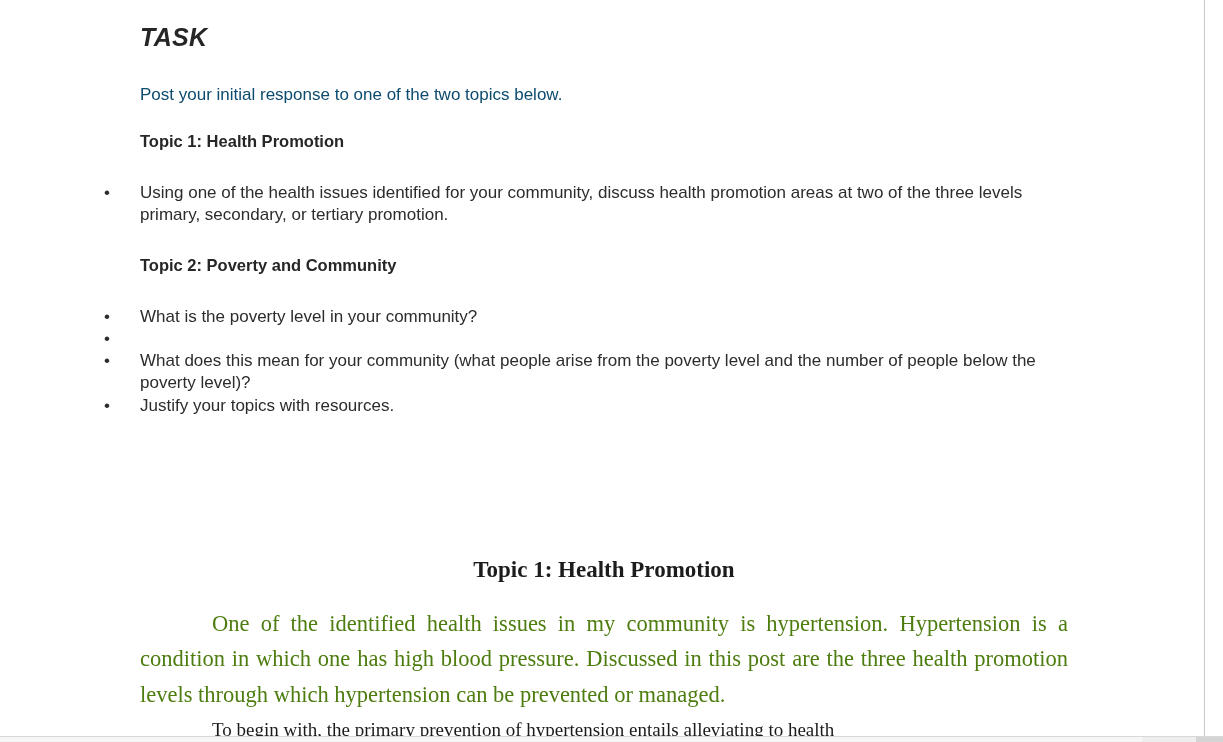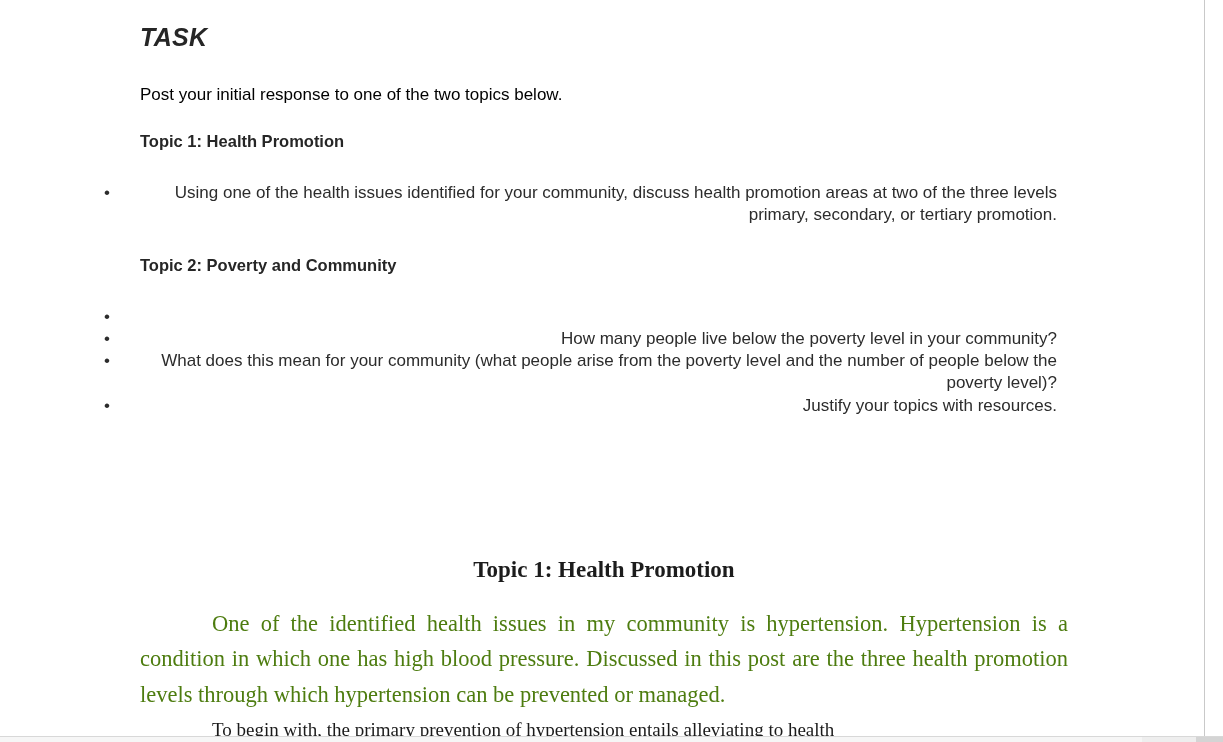--- a/index.html
+++ b/index.html
@@ -83,21 +83,21 @@
     color: #262626;
     letter-spacing: 0.3px;
     line-height: 1.1;
     font-style: italic;
   }
   .intro-line {
     position: absolute;
     left: 140px;
     top: 84px;
     font-size: 17px;
-    color: #000000;
+    color: #0c4a6e;
     line-height: 1.3;
   }
   .topic-head {
     position: absolute;
     left: 140px;
     font-size: 16.5px;
     font-weight: bold;
     color: #262626;
     line-height: 1.3;
   }
@@ -126,21 +126,21 @@
     line-height: 22px;
     text-align: left;
   }
   .bullet-text {
     display: block;
     margin-left: 140px;
     margin-right: 147px;
     font-size: 17px;
     color: #2c2c2c;
     line-height: 22.2px;
-    text-align: right;
+    text-align: left;
   }
 
   
   .serif-block {
     position: absolute;
     left: 0;
     top: 0;
     width: 1204px;
     font-family: "Liberation Serif", serif;
   }
@@ -198,24 +198,24 @@
         <span class="bullet-mark">•</span>
         <span class="bullet-text">Using one of the health issues identified for your community, discuss health promotion areas at two of the three levels primary, secondary, or tertiary promotion.</span>
       </div>
     </div>
 
     <div class="topic-head" id="topic2-head">Topic 2: Poverty and Community</div>
 
     <div class="bullet-group" id="bullets-topic2">
       <div class="bullet-row">
         <span class="bullet-mark">•</span>
-      </div>
-      <div class="bullet-row">
-        <span class="bullet-mark">•</span>
-        <span class="bullet-text">How many people live below the poverty level in your community?</span>
+        <span class="bullet-text">What is the poverty level in your community?</span>
+      </div>
+      <div class="bullet-row">
+        <span class="bullet-mark">•</span>
       </div>
       <div class="bullet-row">
         <span class="bullet-mark">•</span>
         <span class="bullet-text">What does this mean for your community (what people arise from the poverty level and the number of people below the poverty level)?</span>
       </div>
       <div class="bullet-row">
         <span class="bullet-mark">•</span>
         <span class="bullet-text">Justify your topics with resources.</span>
       </div>
     </div>

